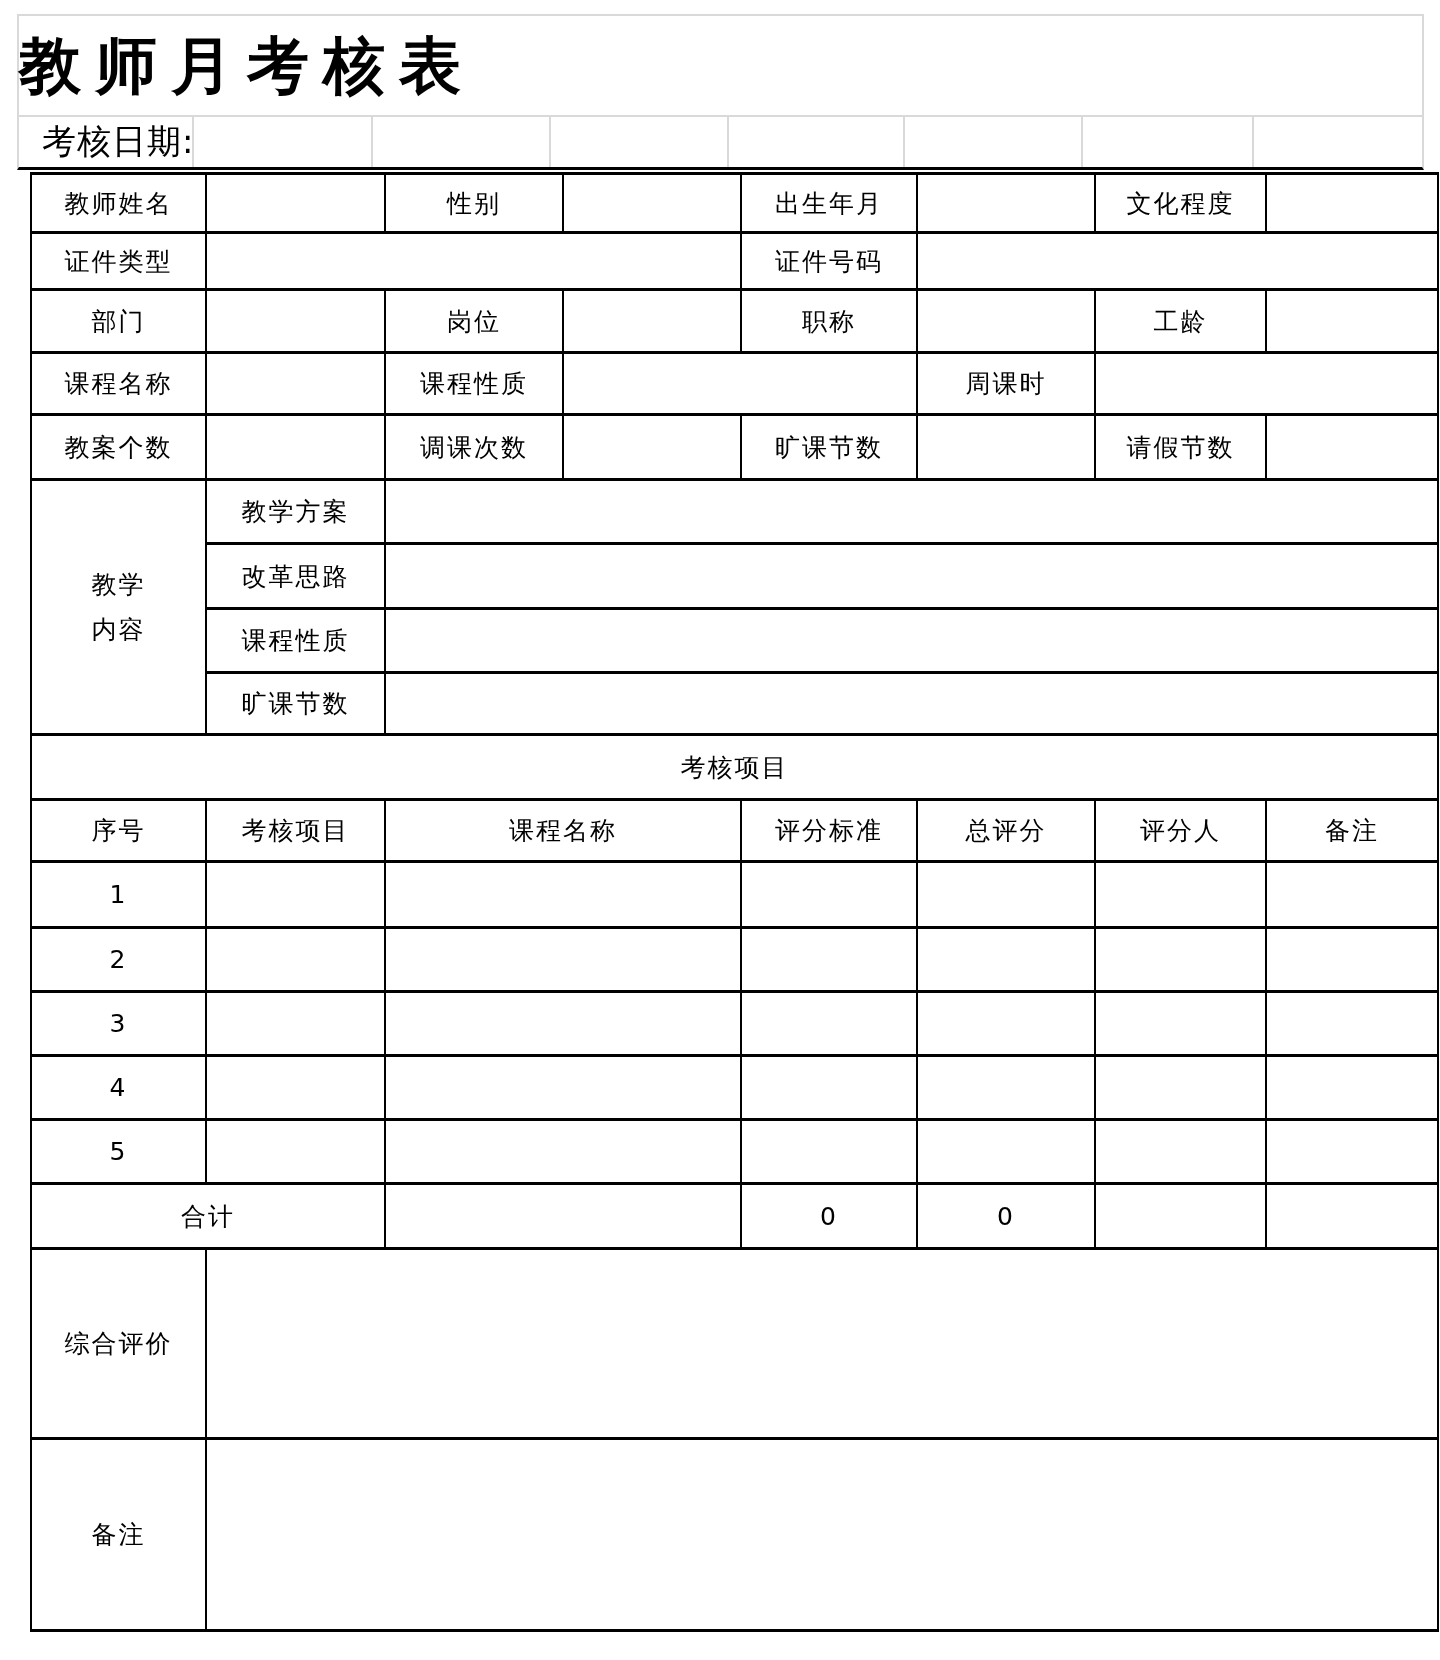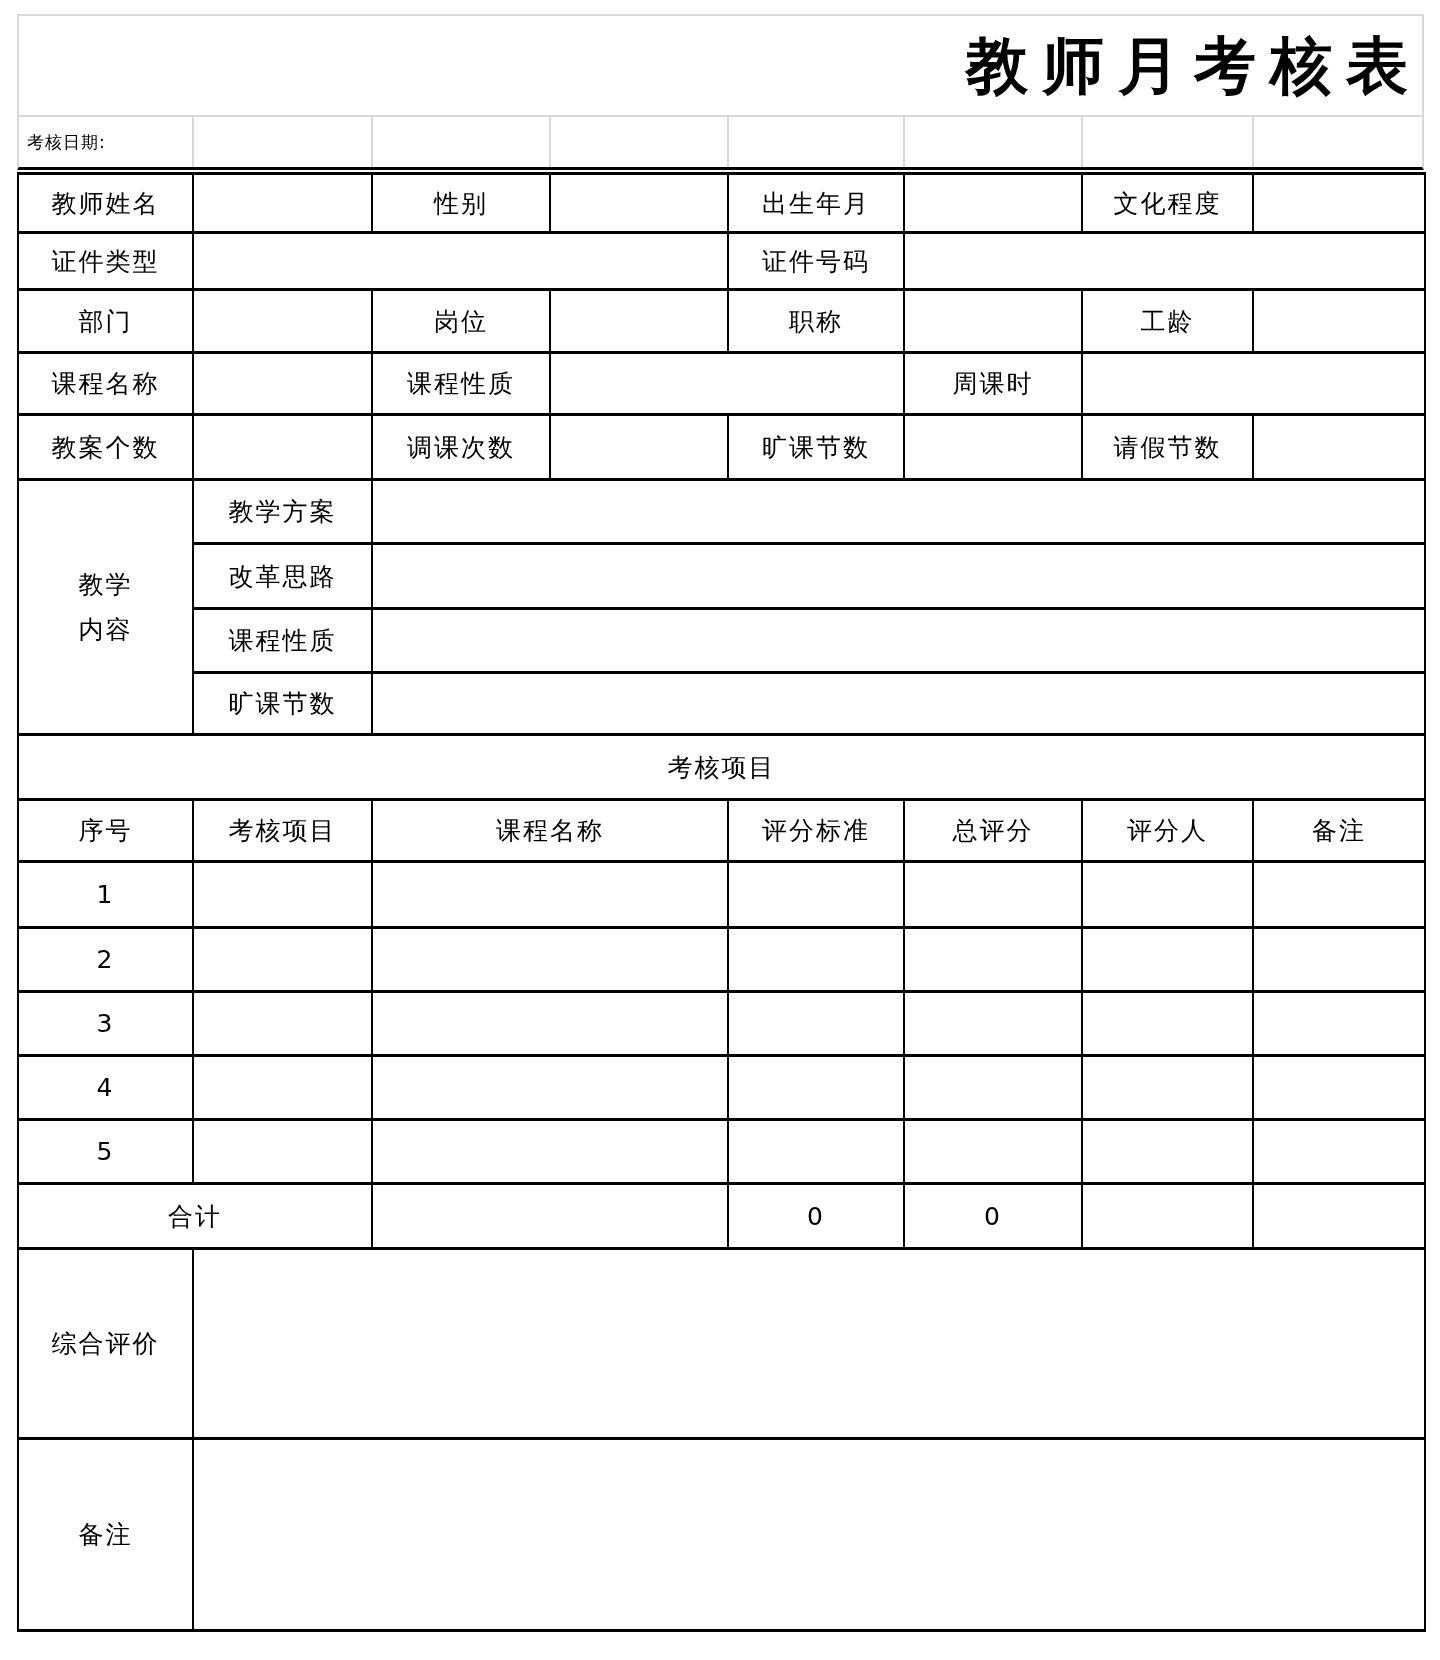--- a/index.html
+++ b/index.html
@@ -5,43 +5,43 @@
   html,body { margin:0; padding:0; background:#ffffff; }
   .sheet {
     position:relative; width:1440px; height:1660px; background:#ffffff;
     color:#000000; font-family:"DejaVu Sans","Liberation Sans",sans-serif;
   }
 
   
   .title-block {
     position:absolute; left:17px; top:14px; width:1407px; height:103px;
     box-sizing:border-box; border:2px solid #d9d9d9;
-    display:flex; align-items:center; justify-content:flex-end;
+    display:flex; align-items:center; justify-content:flex-start;
   }
   .title-text { font-size:62px; font-weight:700; letter-spacing:14px; white-space:nowrap; }
 
   
   .date-row {
     position:absolute; left:17px; top:117px; width:1407px; height:53px;
     box-sizing:border-box; display:flex;
     border-left:2px solid #d9d9d9; border-right:2px solid #d9d9d9;
     border-bottom:3px solid #000000;
   }
   .date-cell { box-sizing:border-box; border-right:2px solid #d9d9d9; height:100%; }
   .date-cell:last-child { border-right:none; }
   .date-cell.c0 { width:175px; display:flex; align-items:center; padding-left:8px; }
   .date-cell.c1 { width:179px; } .date-cell.c2 { width:178px; }
   .date-cell.c3 { width:178px; } .date-cell.c4 { width:176px; }
   .date-cell.c5 { width:178px; } .date-cell.c6 { width:171px; }
   .date-cell.c7 { flex:1; }
-  .date-label { font-size:17px; letter-spacing:1px; white-space:nowrap; }
+  .date-label { font-size:34px; letter-spacing:1px; white-space:nowrap;margin-left:15px; }
 
   
   table.main {
-    position:absolute; left:17px; top:172px; width:1407px;
+    position:absolute; left:30px; top:172px; width:1407px;
     border-collapse:collapse; table-layout:fixed;
   }
   table.main td {
     border:2px solid #000000; border-top-width:3px; border-bottom-width:3px;
     padding:0; text-align:center; vertical-align:middle;
     font-size:25px; letter-spacing:2px; overflow:hidden; white-space:nowrap;
   }
   td.num { letter-spacing:0; }
   .stack { display:flex; flex-direction:column; align-items:center; justify-content:center; gap:18px; }
   .stack div { line-height:1.1; }

